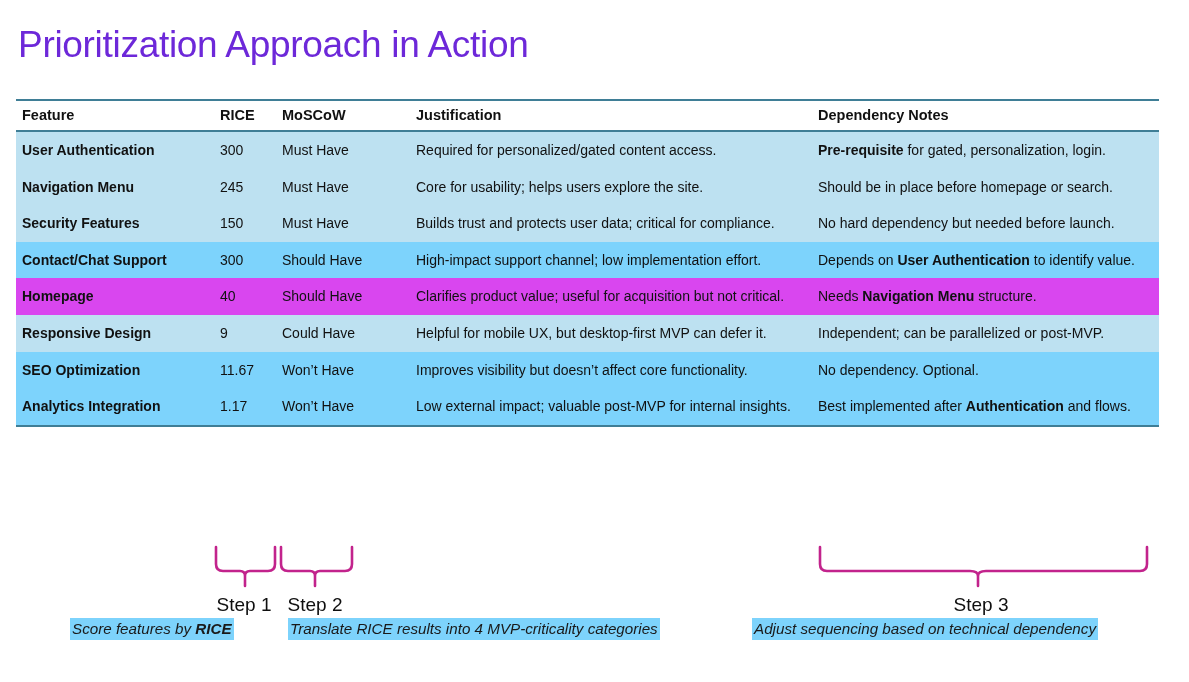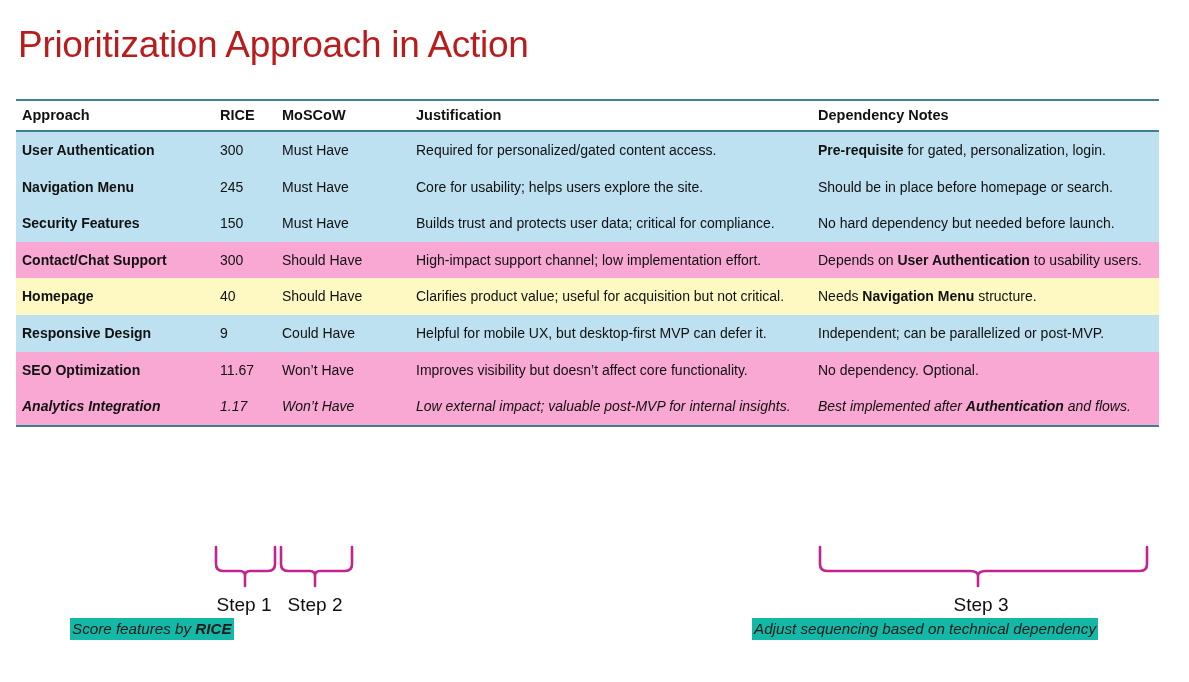--- a/index.html
+++ b/index.html
@@ -16,21 +16,21 @@
   }
 
   
   .slide-title {
     position: absolute;
     left: 18px;
     top: 24px;
     font-size: 37px;
     font-weight: 400;
     letter-spacing: -0.3px;
-    color: #b91c1c;
+    color: #6d28d9;
     white-space: nowrap;
   }
 
   
   .table-wrap {
     position: absolute;
     left: 16px;
     top: 99px;
     width: 1143px;
   }
@@ -59,30 +59,30 @@
   table.matrix thead th.th-rice { padding-left: 4px; }
 
   table.matrix tbody td {
     font-size: 14px;
     color: #111111;
     padding: 9px 7px 9px 6px;
     vertical-align: middle;
     line-height: 1.33;
   }
   table.matrix tbody tr.band-blue td  { background: #BDE1F1; }
-  table.matrix tbody tr.band-gray td  { background: #fef9c3; }
-  table.matrix tbody tr.band-white td { background: #f9a8d4; }
+  table.matrix tbody tr.band-gray td  { background: #d946ef; }
+  table.matrix tbody tr.band-white td { background: #7dd3fc; }
 
   table.matrix tbody td.cell-feature {
     font-weight: bold;
     padding-left: 6px;
   }
   table.matrix tbody td.cell-rice  { padding-left: 4px; }
   table.matrix tbody td.cell-moscow{ }
-  table.matrix tbody tr.last-row td { border-bottom: 2px solid #3F7E96; font-style: italic; }
+  table.matrix tbody tr.last-row td { border-bottom: 2px solid #3F7E96; }
 
   table.matrix tbody td b { font-weight: bold; }
 
   
   .annotations {
     position: absolute;
     left: 0;
     top: 538px;
     width: 1189px;
     height: 144px;
@@ -101,21 +101,21 @@
   }
   .step-1 { left: 212px; top: 56px; width: 64px; }
   .step-2 { left: 281px; top: 56px; width: 68px; }
   .step-3 { left: 898px; top: 56px; width: 166px; }
 
   .caption {
     position: absolute;
     font-size: 15.2px;
     font-style: italic;
     color: #1a1a1a;
-    background: #14b8a6;
+    background: #7dd3fc;
     white-space: nowrap;
     padding: 1px 2px 2px 2px;
     line-height: 1.25;
   }
   .caption b { font-weight: bold; font-style: italic; }
   .cap-1 { left: 70px;  top: 80px; }
   .cap-2 { left: 288px; top: 80px; }
   .cap-3 { left: 752px; top: 80px; }
 </style>
 </head>
@@ -127,21 +127,21 @@
   <table class="matrix">
     <colgroup>
       <col class="c-feature">
         <col class="c-rice">
         <col class="c-moscow">
         <col class="c-just">
         <col class="c-dep">
     </colgroup>
     <thead>
       <tr>
-        <th class="th-feature">Approach</th>
+        <th class="th-feature">Feature</th>
         <th class="th-rice">RICE</th>
         <th class="th-moscow">MoSCoW</th>
         <th class="th-just">Justification</th>
         <th class="th-dep">Dependency Notes</th>
       </tr>
     </thead>
     <tbody id="table-body">
         <tr class="band-blue">
           <td class="cell-feature">User Authentication</td>
           <td class="cell-rice">300</td>
@@ -161,21 +161,21 @@
           <td class="cell-rice">150</td>
           <td class="cell-moscow">Must Have</td>
           <td class="cell-just">Builds trust and protects user data; critical for compliance.</td>
           <td class="cell-dep"><span>No hard dependency but needed before launch.</span><b></b><span></span></td>
         </tr>
         <tr class="band-white">
           <td class="cell-feature">Contact/Chat Support</td>
           <td class="cell-rice">300</td>
           <td class="cell-moscow">Should Have</td>
           <td class="cell-just">High-impact support channel; low implementation effort.</td>
-          <td class="cell-dep"><span>Depends on </span><b>User Authentication</b><span> to usability users.</span></td>
+          <td class="cell-dep"><span>Depends on </span><b>User Authentication</b><span> to identify value.</span></td>
         </tr>
         <tr class="band-gray">
           <td class="cell-feature">Homepage</td>
           <td class="cell-rice">40</td>
           <td class="cell-moscow">Should Have</td>
           <td class="cell-just">Clarifies product value; useful for acquisition but not critical.</td>
           <td class="cell-dep"><span>Needs </span><b>Navigation Menu</b><span> structure.</span></td>
         </tr>
         <tr class="band-blue">
           <td class="cell-feature">Responsive Design</td>
@@ -214,14 +214,15 @@
 
     <path d="M820,9 L820,26 Q820,33 827,33 L970,33 Q978,33 978,38 L978,48
              M978,38 Q978,33 986,33 L1140,33 Q1147,33 1147,26 L1147,9" fill="none" stroke="#C2238C" stroke-width="2.6" stroke-linecap="round" stroke-linejoin="round"></path>
   </svg>
 
   <div class="step-label step-1">Step 1</div>
   <div class="step-label step-2">Step 2</div>
   <div class="step-label step-3">Step 3</div>
 
   <div class="caption cap-1"><span>Score features by </span><b>RICE</b></div>
+  <div class="caption cap-2"><span>Translate RICE results into 4 MVP-criticality categories</span></div>
   <div class="caption cap-3"><span>Adjust sequencing based on technical dependency</span></div>
 </div>
 
 </body></html>

